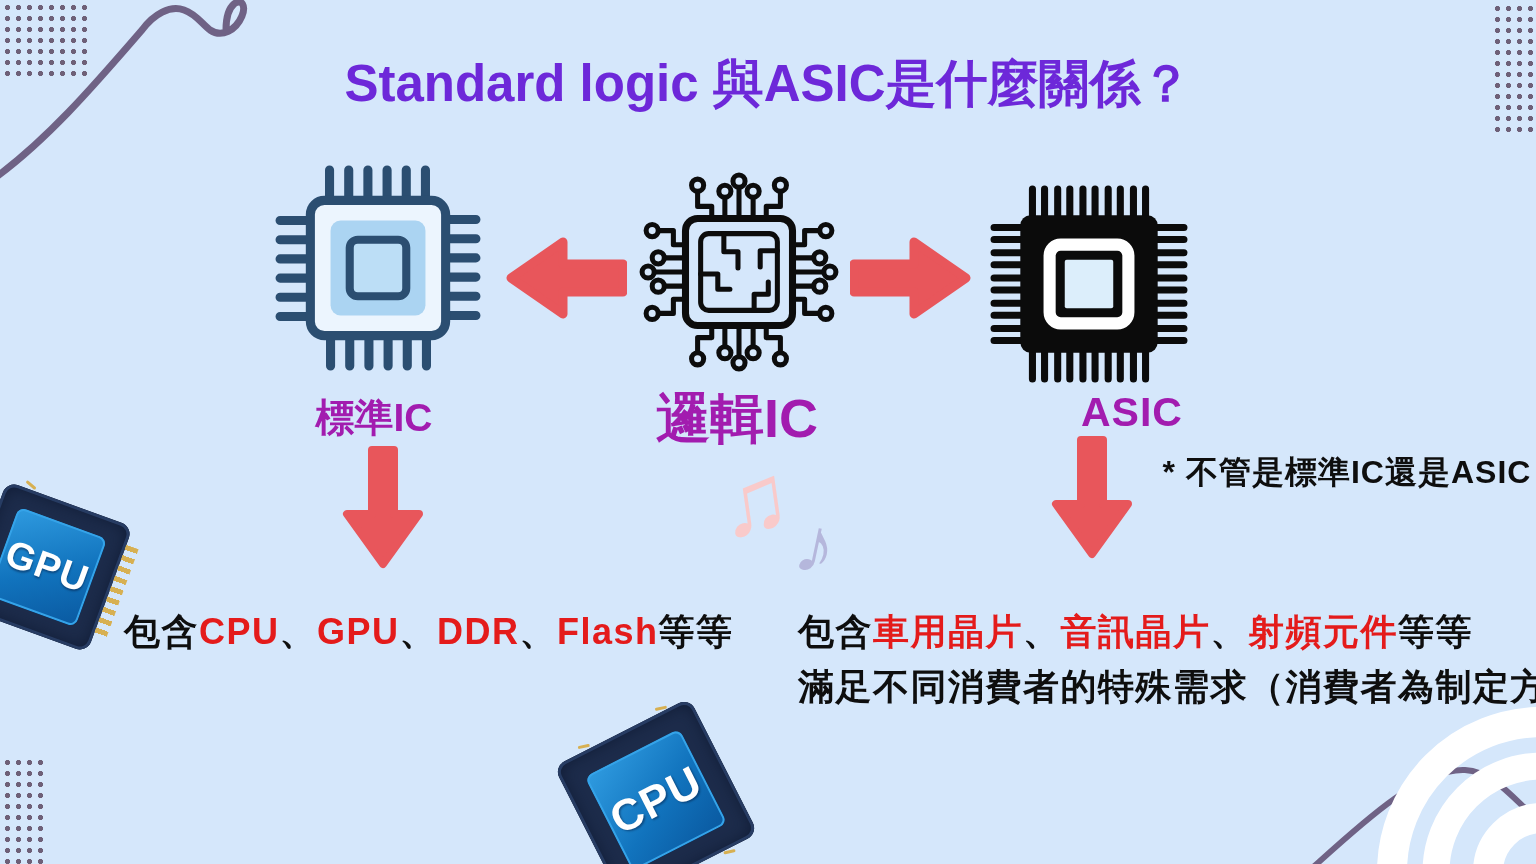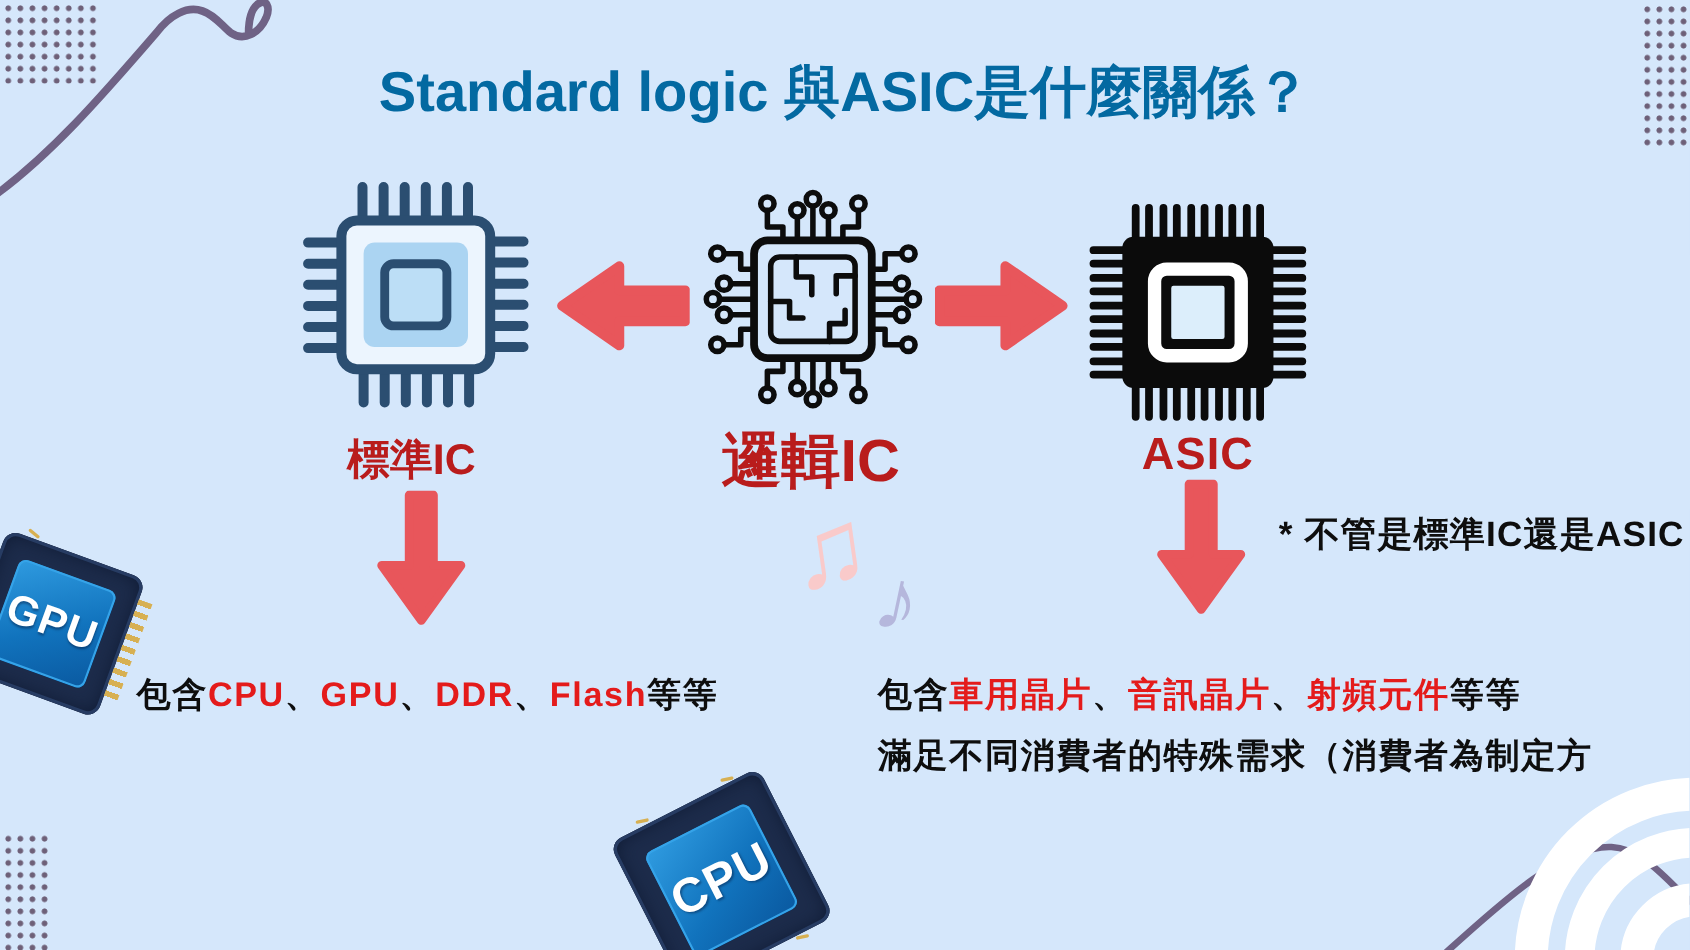--- a/index.html
+++ b/index.html
@@ -29,42 +29,42 @@
               text-shadow:1px 2px 2px rgba(0,0,30,.35);}
   .decor-chip .pins-right{position:absolute;right:-13px;top:14%;width:13px;height:72%;
               background:repeating-linear-gradient(180deg,#d7b052 0 5px,transparent 5px 11px);}
   .gold-dash{position:absolute;width:12px;height:3px;background:#d7b052;border-radius:2px;}
   .chip-gpu{left:-20px;top:500px;width:134px;height:134px;transform:rotate(20deg);}
   .chip-cpu{left:580px;top:724px;width:152px;height:152px;transform:rotate(-27deg);}
   .chip-cpu .core span{font-size:44px;}
 
   
   .title{position:absolute;left:0;top:50px;width:100%;margin:0;text-align:center;
-         font-size:51px;font-weight:900;color:#0369a1;}
+         font-size:51px;font-weight:900;color:#6d28d9;}
 
   .chip-svg{position:absolute;}
   .svg-standard{left:272px;top:162px;width:212px;height:212px;}
   .svg-logic{left:633px;top:166px;width:212px;height:212px;}
   .svg-asic{left:988px;top:183px;width:202px;height:202px;}
 
-  .node-label{position:absolute;transform:translateX(-50%);font-weight:900;color:#b91c1c;white-space:nowrap;}
+  .node-label{position:absolute;transform:translateX(-50%);font-weight:900;color:#a21caf;white-space:nowrap;}
   .lbl-standard{left:374px;top:391px;font-size:39px;}
   .lbl-logic{left:737px;top:383px;font-size:54px;}
-  .lbl-asic{left:1089px;top:389px;font-size:41px;letter-spacing:1px;}
+  .lbl-asic{left:1132px;top:389px;font-size:41px;letter-spacing:1px;}
 
   .arrow-svg{position:absolute;}
   .arrow-left{left:505px;top:232px;width:122px;height:92px;}
   .arrow-right{left:850px;top:232px;width:122px;height:92px;}
   .arrow-down-std{left:335px;top:446px;width:96px;height:126px;}
   .arrow-down-asic{left:1044px;top:436px;width:96px;height:126px;}
 
   .note-block{position:absolute;left:1158px;top:446px;width:378px;text-align:center;
-              font-size:32px;font-weight:900;line-height:53px;letter-spacing:1px;white-space:nowrap;margin-top:13px;}
+              font-size:32px;font-weight:900;line-height:53px;letter-spacing:1px;white-space:nowrap;}
 
-  .details{position:absolute;font-size:31px;font-weight:900;line-height:55px;
+  .details{position:absolute;font-size:36px;font-weight:900;line-height:55px;
            letter-spacing:1.5px;white-space:nowrap;}
   .details-standard{left:124px;top:604px;}
   .details-asic{left:798px;top:604px;}
   .hl{color:#e41b1b;}
 
   .arcs-svg{position:absolute;right:-6px;bottom:-8px;width:176px;height:182px;}
 </style>
 </head>
 <body>
 

